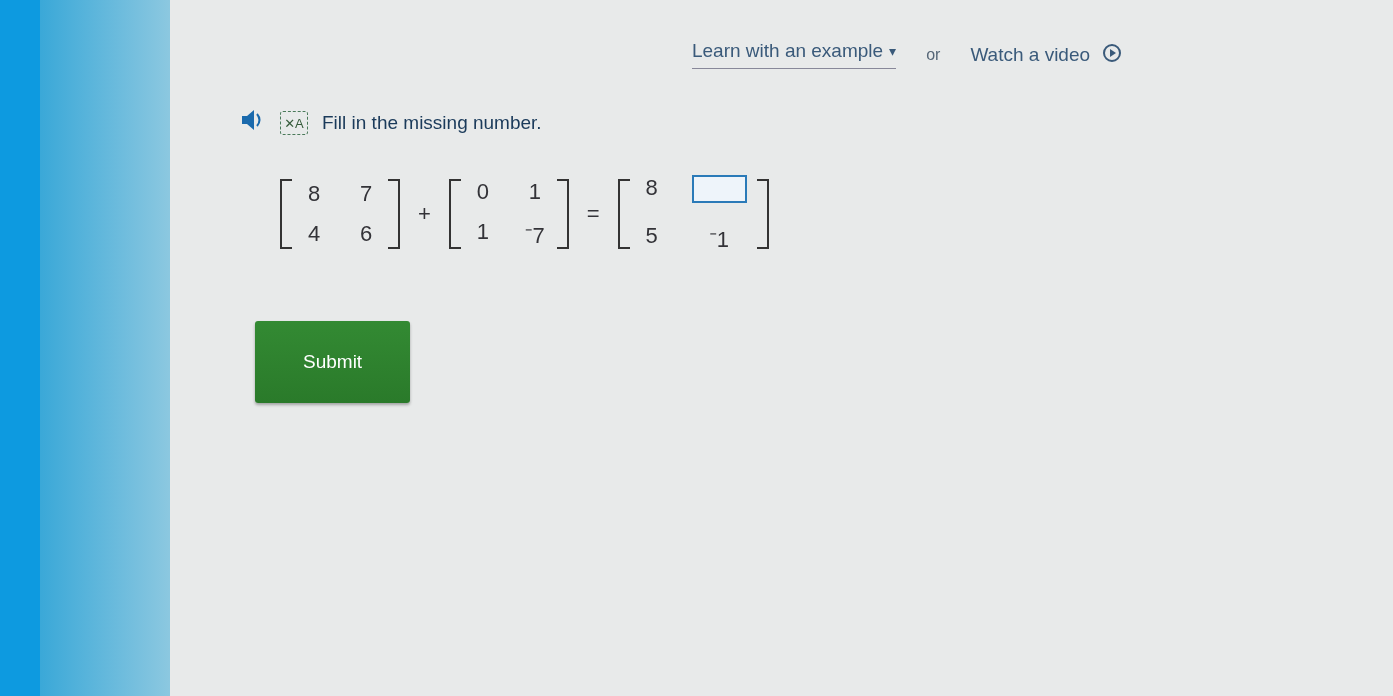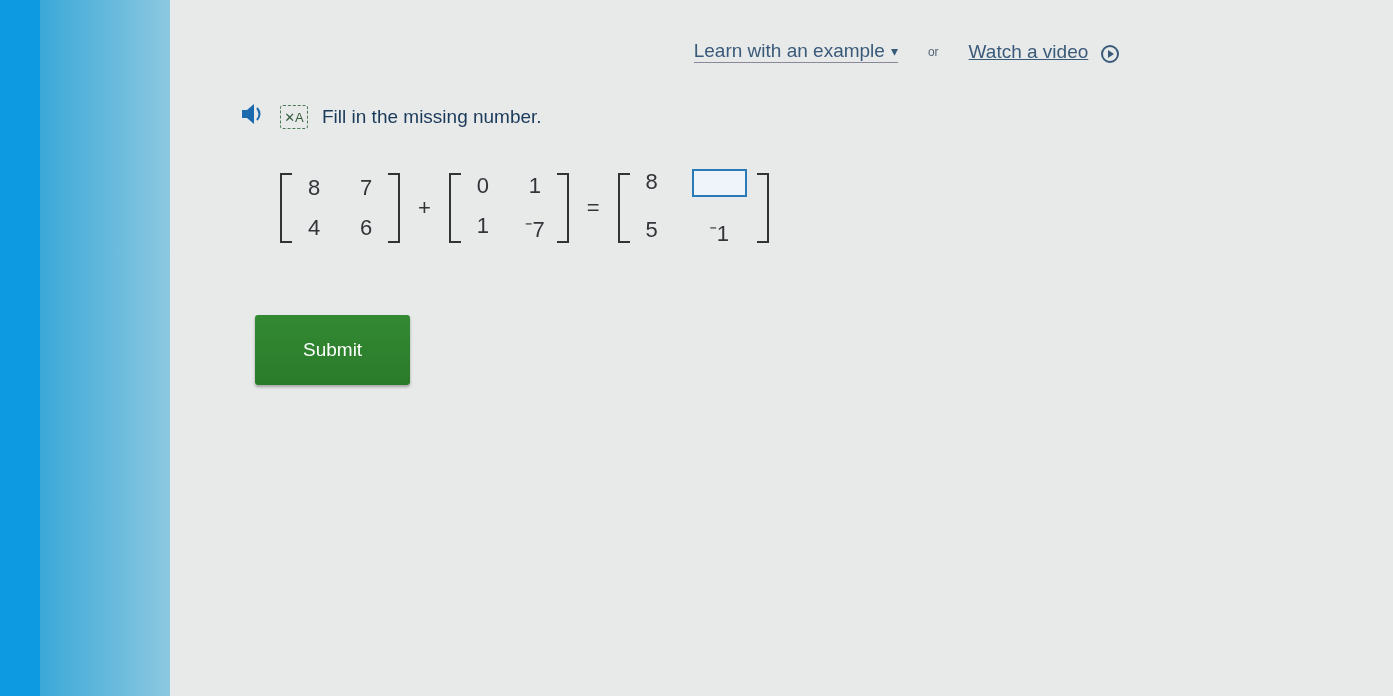--- a/index.html
+++ b/index.html
@@ -33,32 +33,32 @@
       justify-content: center;
       gap: 30px;
       align-items: center;
       color: #3a5a7a;
       font-size: 19px;
       margin-bottom: 40px;
       margin-left: 280px;
     }
     .learn-link {
       border-bottom: 1px solid #889;
+      padding-bottom: 6px;
       cursor: pointer;
       display: flex;
       align-items: center;
       gap: 6px;
     }
-    .or-text { font-size: 12px; color: #556677;}
+    .or-text { font-size: 16px; color: #556677;}
     .watch-link {
       cursor: pointer;
       display: flex;
-      align-items: flex-end;
+      align-items: flex-start;
       gap: 13px;
-      text-decoration: underline;
     }
     .chevron {
       font-size: 14px;
       color: #3a5a7a;
     }
     .play-circle {
       width: 18px; height: 18px;
       border: 2px solid #3a5a7a;
       border-radius: 50%;
       display: inline-flex;
@@ -138,21 +138,21 @@
       background: #eef4fa;
       display: inline-block;
     }
     .op { font-size: 22px; }
     .submit-btn {
       margin-left: 55px;
       background: #2a7a2a;
       background: linear-gradient(to bottom, #338a33, #2a7a2a);
       color: #fff;
       border: none;
-      padding: 24px 48px;
+      padding: 30px 48px;
       font-size: 19px;
       border-radius: 3px;
       cursor: pointer;
       box-shadow: 0 2px 3px rgba(0,0,0,0.3);
     }
   </style>
 </head>
 <body>
 
 <div class="outer-strip"></div>

